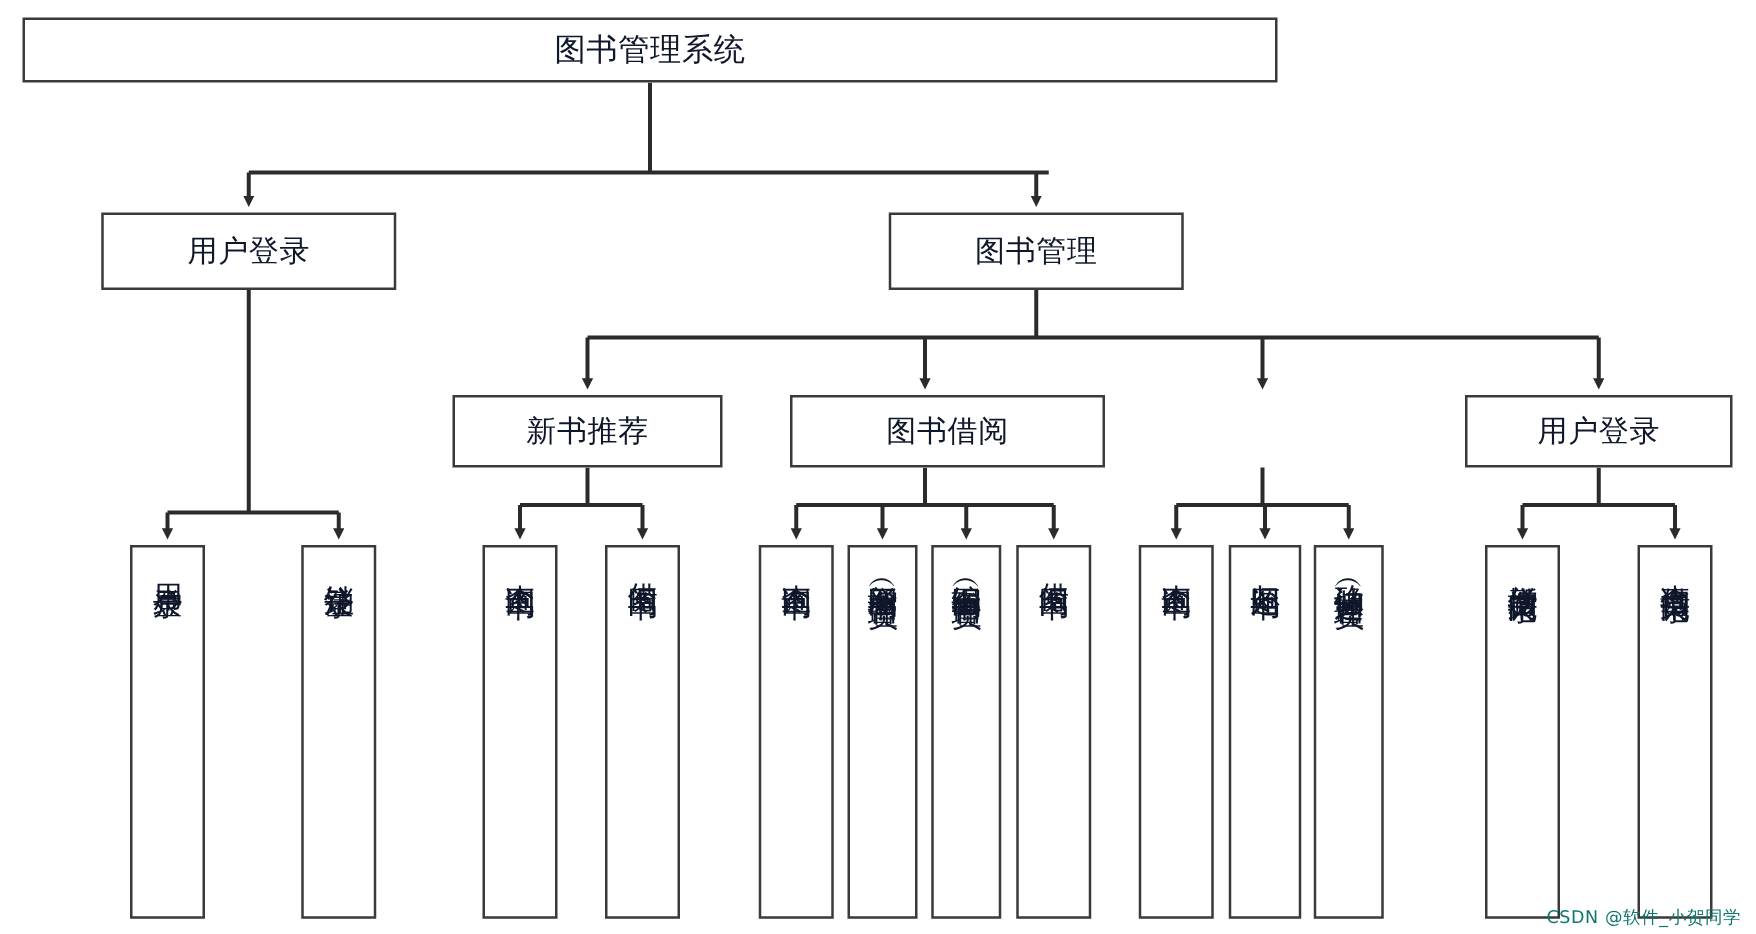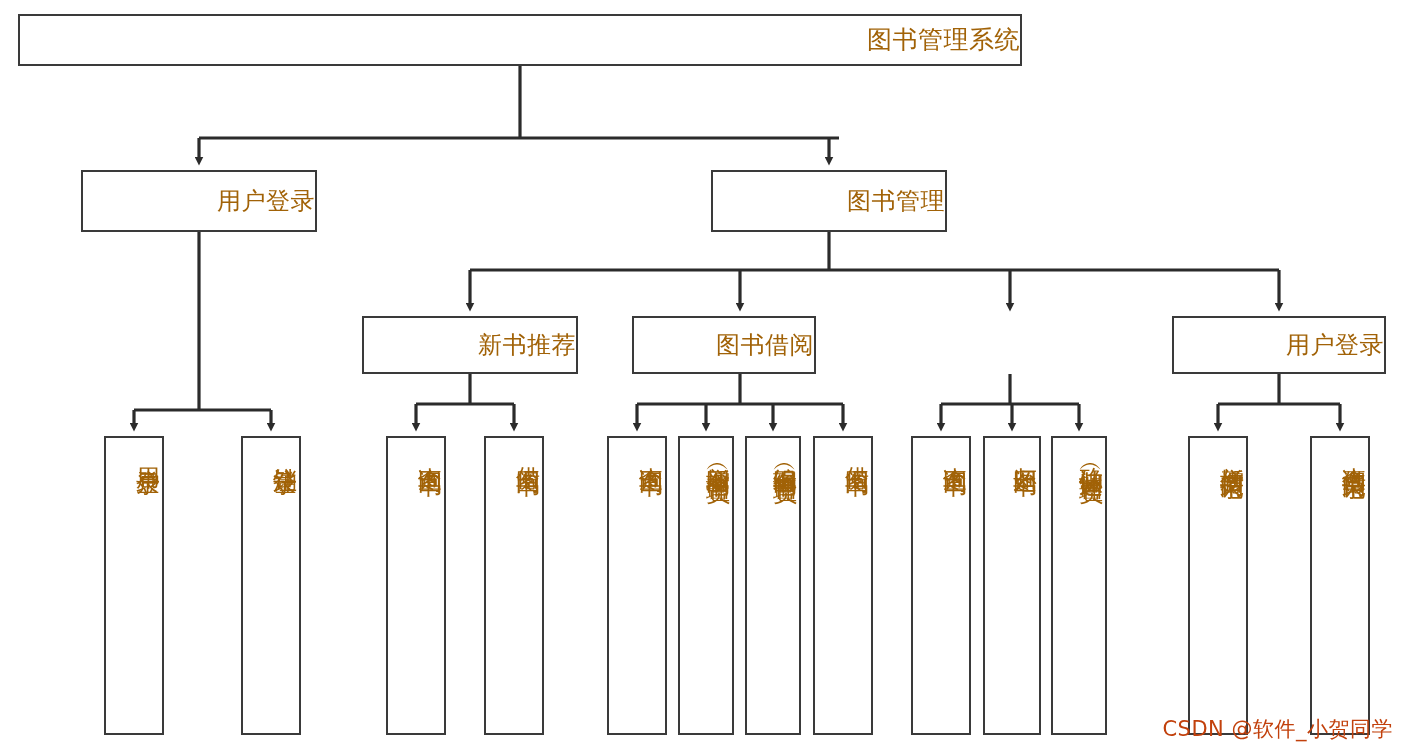--- a/index.html
+++ b/index.html
@@ -25,22 +25,22 @@
     height: 747px;
     pointer-events: none;
   }
   .node {
     position: absolute;
     box-sizing: border-box;
     background: #ffffff;
     border: 2.5px solid #3a3a3a;
     display: flex;
     align-items: center;
-    justify-content: flex-end;
-    color: #a16207;
+    justify-content: center;
+    color: #0f172a;
   }
   .node-label {
     display: block;
     text-align: center;
     line-height: 1.18;
     letter-spacing: 0.5px;
   }
   .node.horiz .node-label {
     writing-mode: horizontal-tb;
     font-size: 24px;
@@ -54,22 +54,22 @@
     text-orientation: upright;
     font-size: 24px;
     letter-spacing: 2px;
     white-space: pre;
   }
   .node.root .node-label { font-size: 25px; }
   .watermark {
     position: absolute;
     right: 12px;
     bottom: 4px;
-    font-size: 21px;
-    color: #c2410c;
+    font-size: 14px;
+    color: #0f766e;
     letter-spacing: 0.5px;
     white-space: nowrap;
   }
 </style>
 </head>
 <body>
 
 <div id="canvas">
 
   <svg class="edges" viewBox="0 0 1405 747" xmlns="http://www.w3.org/2000/svg">
@@ -129,21 +129,21 @@
   <div class="node horiz" style="left:81px; top:170px; width:236px; height:62px;">
     <span class="node-label">用户登录</span>
   </div>
   <div class="node horiz" style="left:362px; top:316px; width:216px; height:58px;">
     <span class="node-label">新书推荐</span>
   </div>
 
   <div class="node horiz" style="left:711px; top:170px; width:236px; height:62px;">
     <span class="node-label">图书管理</span>
   </div>
-  <div class="node horiz" style="left:632px; top:316px; width:184px; height:58px;">
+  <div class="node horiz" style="left:632px; top:316px; width:252px; height:58px;">
     <span class="node-label">图书借阅</span>
   </div>
   <div class="node horiz" style="left:1172px; top:316px; width:214px; height:58px;">
     <span class="node-label">用户登录</span>
   </div>
 
   <div class="node vert" style="left:104px; top:436px; width:60px; height:299px;">
     <span class="node-label">用户登录</span>
   </div>
   <div class="node vert" style="left:241px; top:436px; width:60px; height:299px;">

